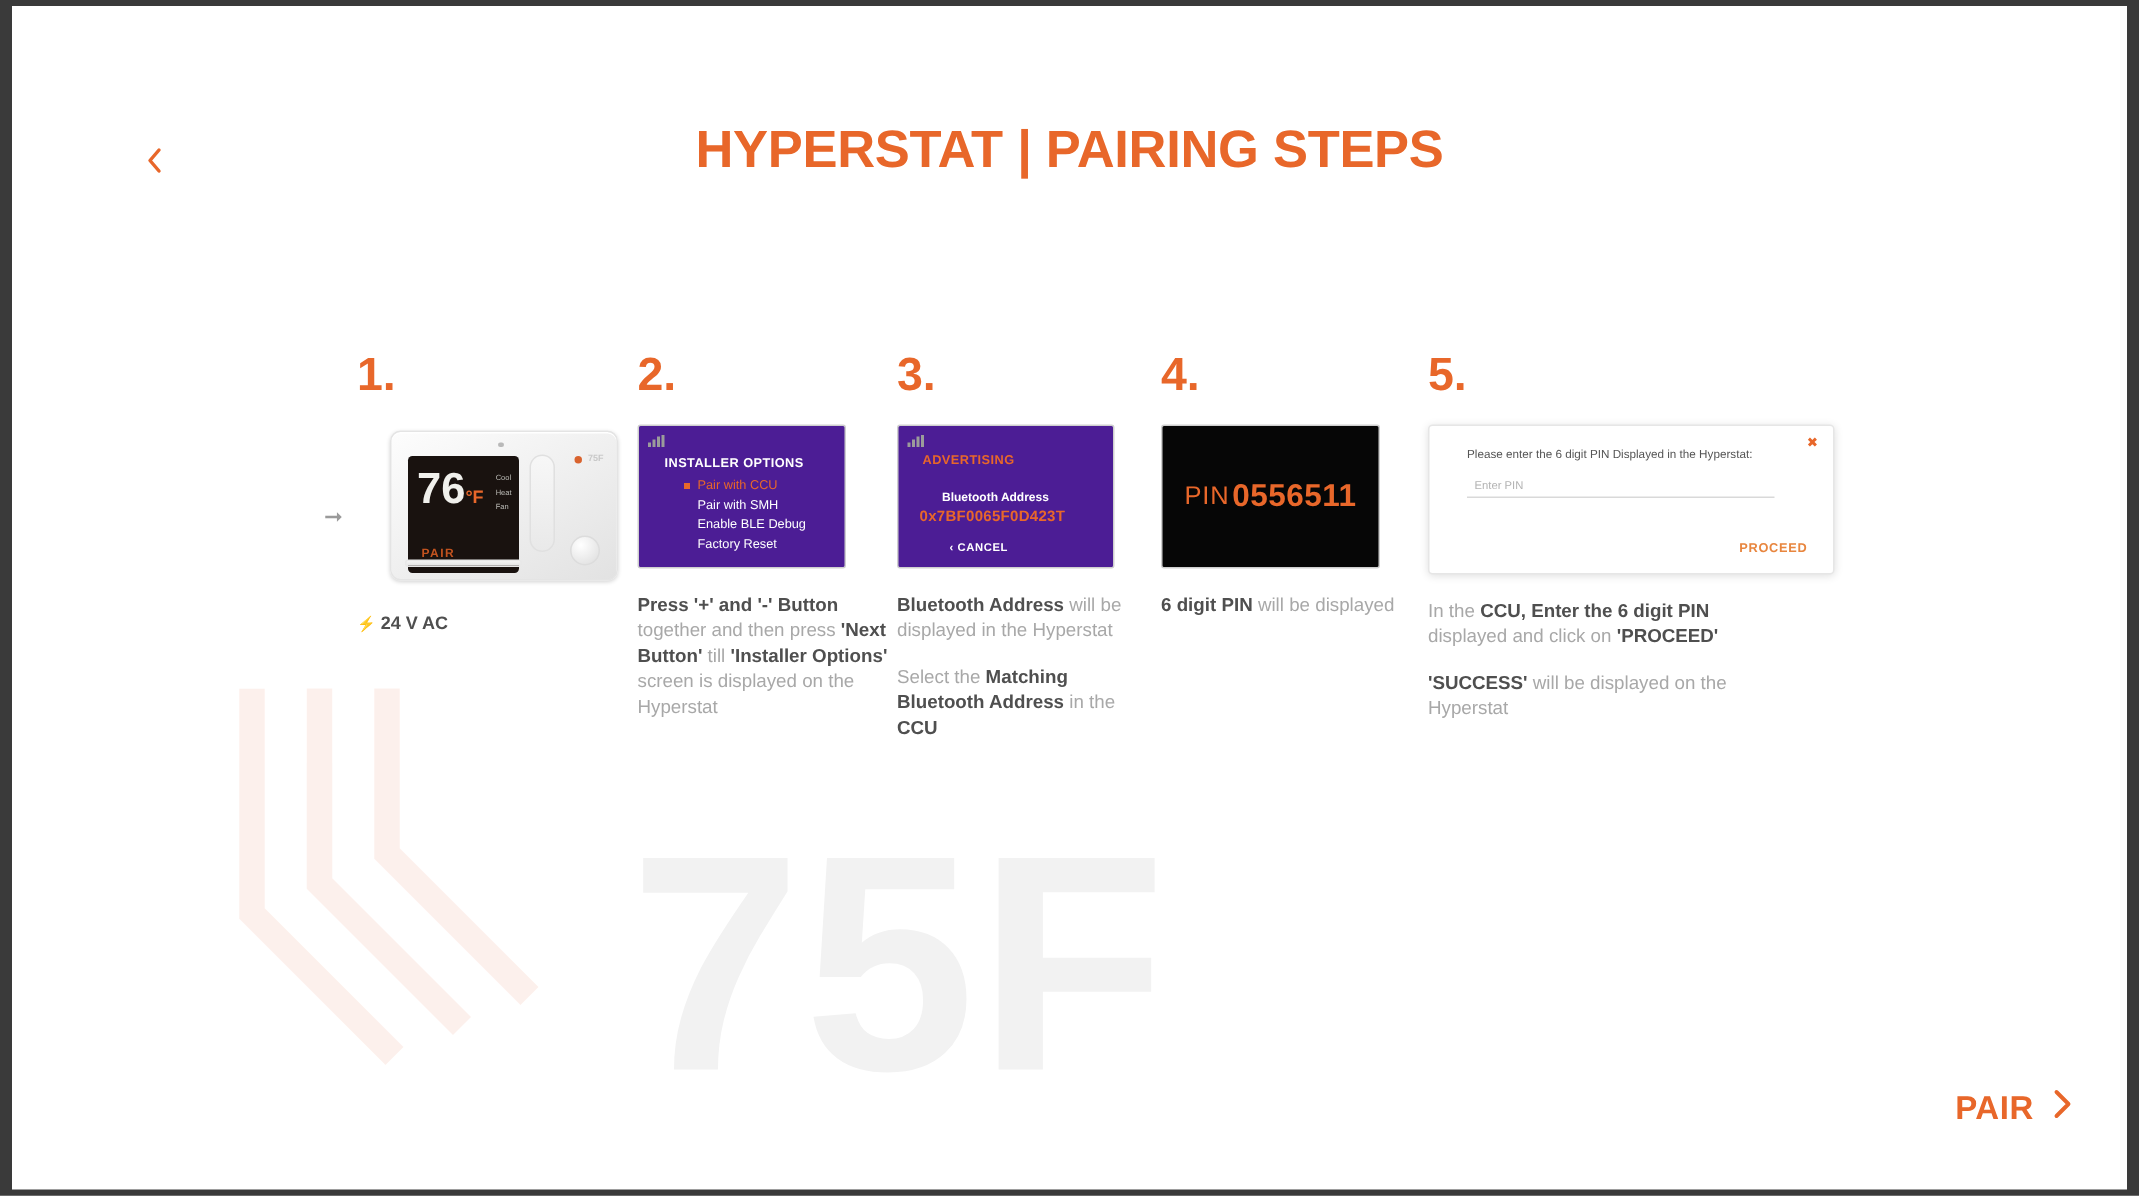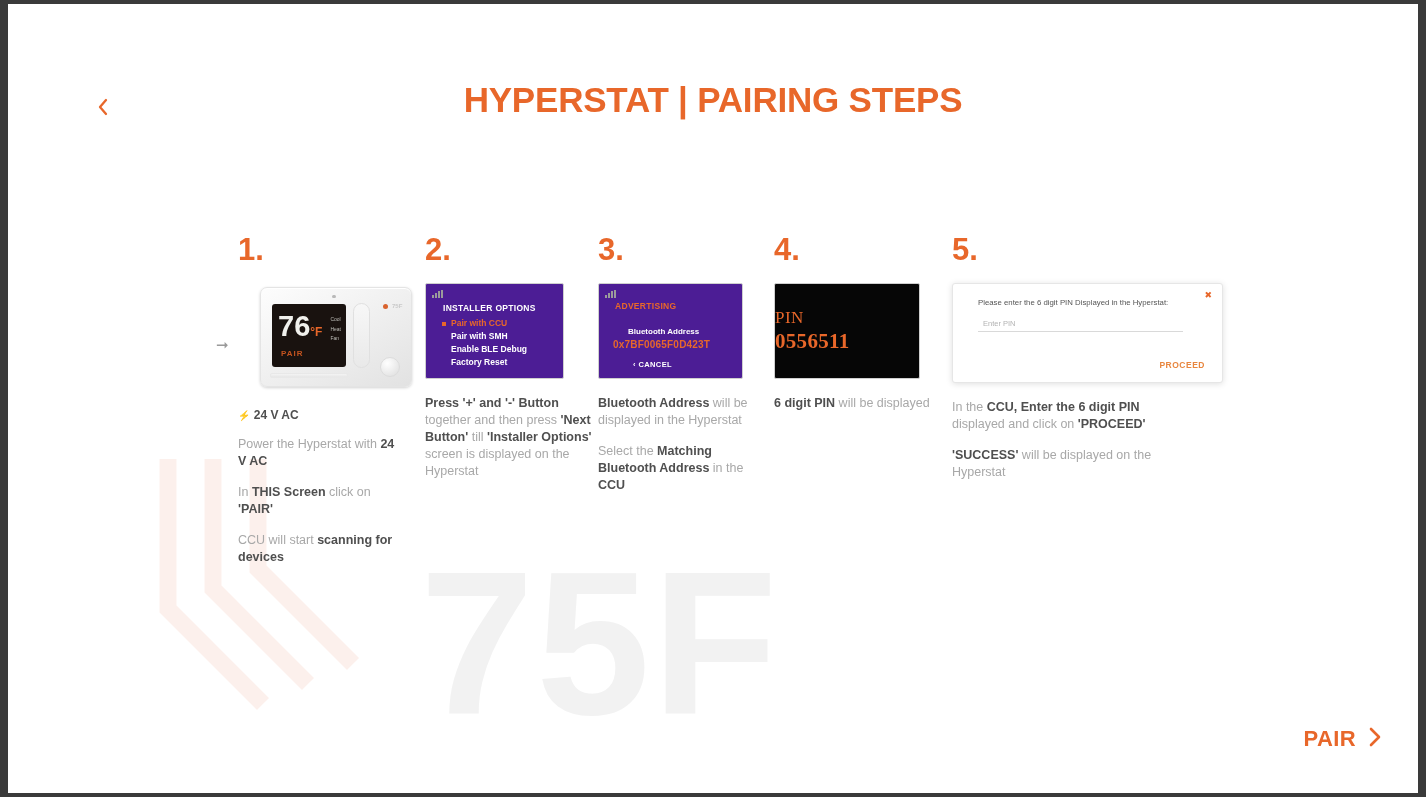--- a/index.html
+++ b/index.html
@@ -112,21 +112,21 @@
     border-radius: 7px;
     background: linear-gradient(150deg,#fdfdfd 0%,#f1f1f1 45%,#e2e2e2 100%);
     box-shadow: 0 1px 3px rgba(0,0,0,.18), inset 0 1px 0 #fff;
     border: 1px solid #e4e4e4;
   }
   .thermo-screen {
     position: absolute;
     left: 11px;
     top: 16px;
     width: 74px;
-    height: 63px;
+    height: 78px;
     background: #19120f;
     border-radius: 3px;
     overflow: hidden;
   }
   .thermo-temp {
     position: absolute;
     left: 6px;
     top: 8px;
     font-size: 29px;
     font-weight: bold;
@@ -241,26 +241,27 @@
     color: #ffffff;
     letter-spacing: .3px;
   }
   .menu {
     position: absolute;
     left: 17px;
     top: 33px;
   }
   .menu-item {
     font-size: 8.5px;
-    font-weight: bold;
+    font-weight: normal;
     color: #ffffff;
     line-height: 13px;
     white-space: nowrap;
     padding-left: 8px;
     position: relative;
+    margin-left: 14px;
   }
   .menu-item.sel { color: #e8672a; }
   .menu-item.sel::before {
     content: "";
     position: absolute;
     left: -1px;
     top: 5px;
     width: 4px; height: 4px;
     background: #e8672a;
   }
@@ -305,24 +306,23 @@
 
   
   .pin-screen {
     width: 146px;
     height: 96px;
     background: #060606;
     border: 1px solid #cfcfcf;
     border-radius: 2px;
     position: relative;
     display: flex;
-    flex-direction: column;
+    align-items: center;
     justify-content: center;
     gap: 2px;
-    font-family: Liberation Serif, serif;
   }
   .pin-label {
     font-size: 17px;
     color: #e8672a;
     letter-spacing: .5px;
     line-height: 1.1;
   }
   .pin-value {
     font-size: 21px;
     font-weight: bold;
@@ -468,25 +468,20 @@
             <div class="thermo-slider"></div>
             <div class="thermo-dot-red"></div>
             <div class="thermo-logo">75F</div>
             <div class="thermo-lip"></div>
             <div class="thermo-knob"></div>
           </div>
         </div>
       </div>
       <div class="caption">
         <p class="cap-head"><span class="bolt">⚡</span> <span>24 V AC</span></p>
-        <div>
-            <p><span>Power the Hyperstat with </span><b>24 V AC</b></p>
-            <p><span>In </span><b>THIS Screen</b><span> click on </span><b>'PAIR'</b></p>
-            <p><span>CCU will start </span><b>scanning for devices</b></p>
-          </div>
       </div>
     </div>
 
     <div class="step" style="left:417px; width:170px;">
       <div class="step-num">2.</div>
       <div class="visual">
         <div class="dev-screen">
           <div class="signal-icon">
               <i></i>
               <i></i>

